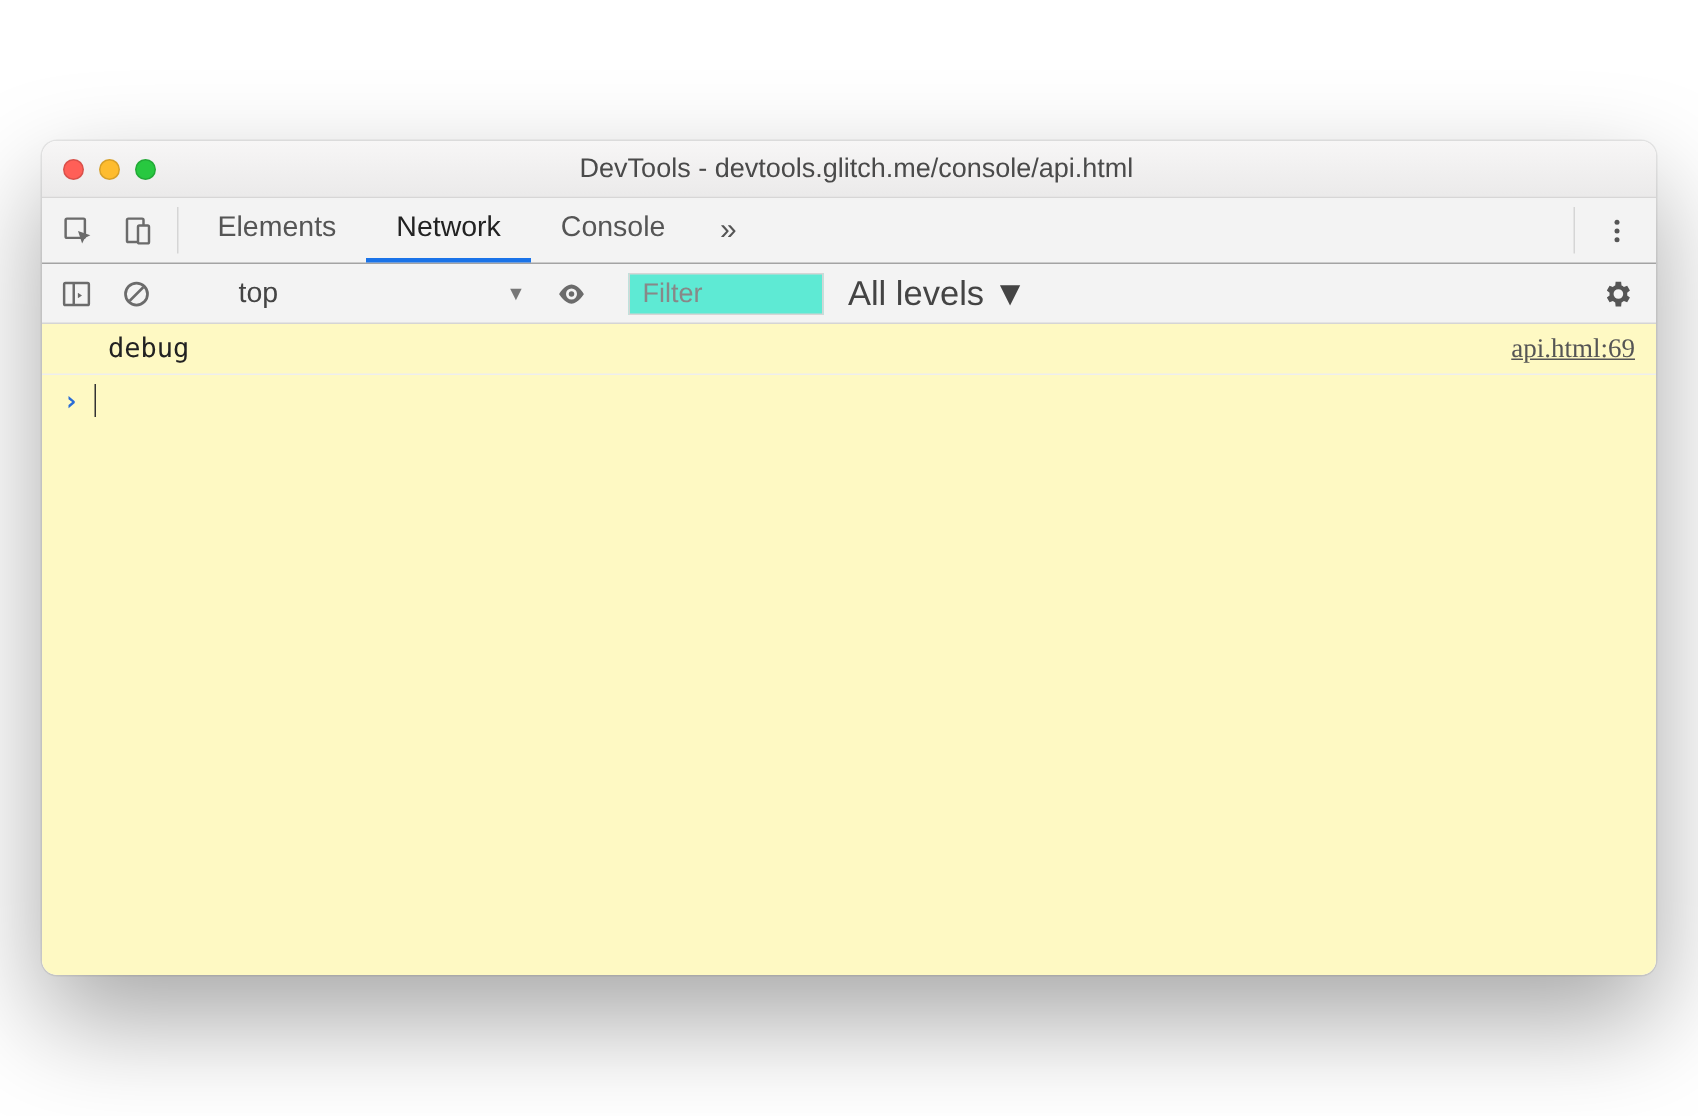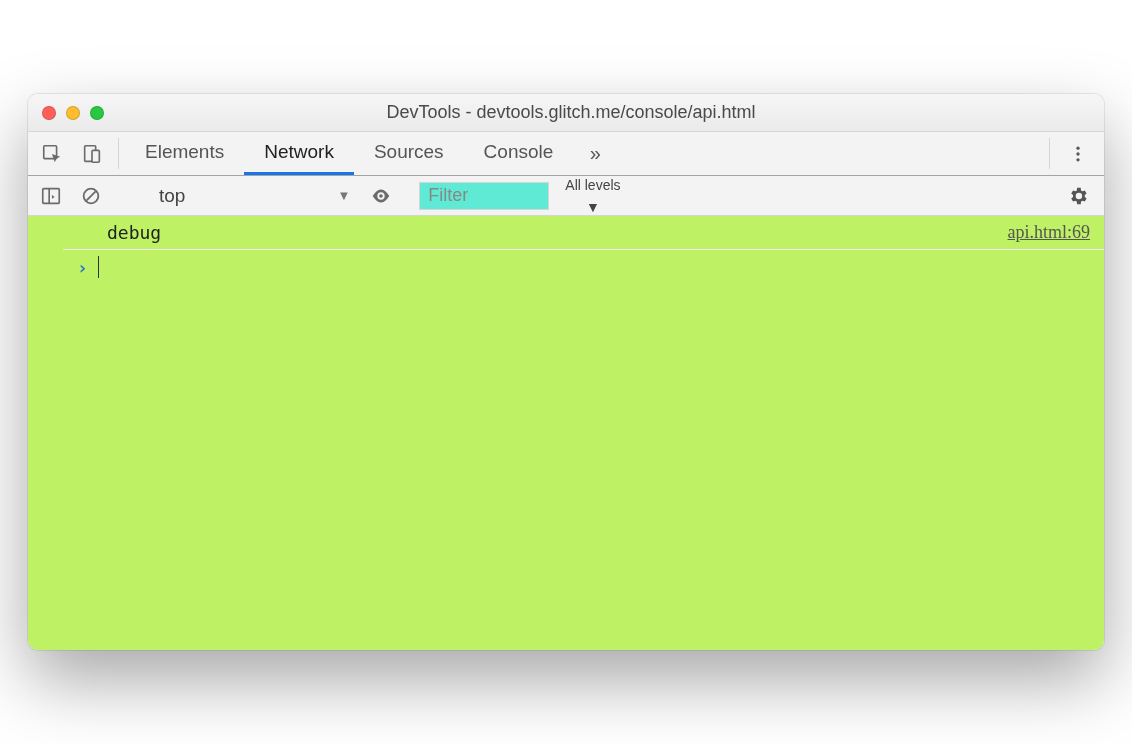--- a/index.html
+++ b/index.html
@@ -74,26 +74,26 @@
   }
   .ctx .tri { color:#777; font-size:13px; }
   .filter {
     background:#5eead4; border:1px solid #d5d5d5;
     height:28px; width:130px; padding: 0 8px;
     font-size:18px; color:#444;
   }
   .filter::placeholder { color:#888; }
   .levels {
     display:flex; align-items:center; gap:6px;
-    font-size:14px; color:#444; padding: 0 10px; cursor:pointer;flex-direction:column;
+    font-size:23px; color:#444; padding: 0 10px; cursor:pointer;
   }
   .gearbtn { width:40px; display:flex; align-items:center; justify-content:center; cursor:pointer; color:#555; }
   .gearbtn svg { width:22px; height:22px; }
   
-  .consolebody { flex:1; background:#bef264; font-family: Menlo, Consolas, monospace; font-size:18px; color:#333;padding-left:35px; }
+  .consolebody { flex:1; background:#fef9c3; font-family: Menlo, Consolas, monospace; font-size:18px; color:#333; }
   .logrow {
     display:flex; align-items:center; justify-content:space-between;
     padding: 6px 14px 6px 44px;
     border-bottom:1px solid #eee;
   }
   .logrow .msg { color:#222; }
   .logrow .src { color:#555; text-decoration: underline; font-family: Liberation Serif, serif; cursor:pointer; }
   .promptrow {
     display:flex; align-items:center; gap:10px;
     padding: 6px 14px;
@@ -134,23 +134,20 @@
     </div>
     <div class="vsep"></div>
     <div class="tabs">
       <div class="tab">
           <span>Elements</span>
         </div>
       <div class="tab selected">
           <span>Network</span>
         </div>
       <div class="tab">
-          <span>Sources</span>
-        </div>
-      <div class="tab">
           <span>Console</span>
         </div>
     </div>
     <div class="morebtn">
         <span>»</span>
       </div>
     <div class="spacer"></div>
     <div class="vsep"></div>
     <div class="menubtn">
       <svg viewBox="0 0 24 24" width="20" height="20" fill="currentColor">

